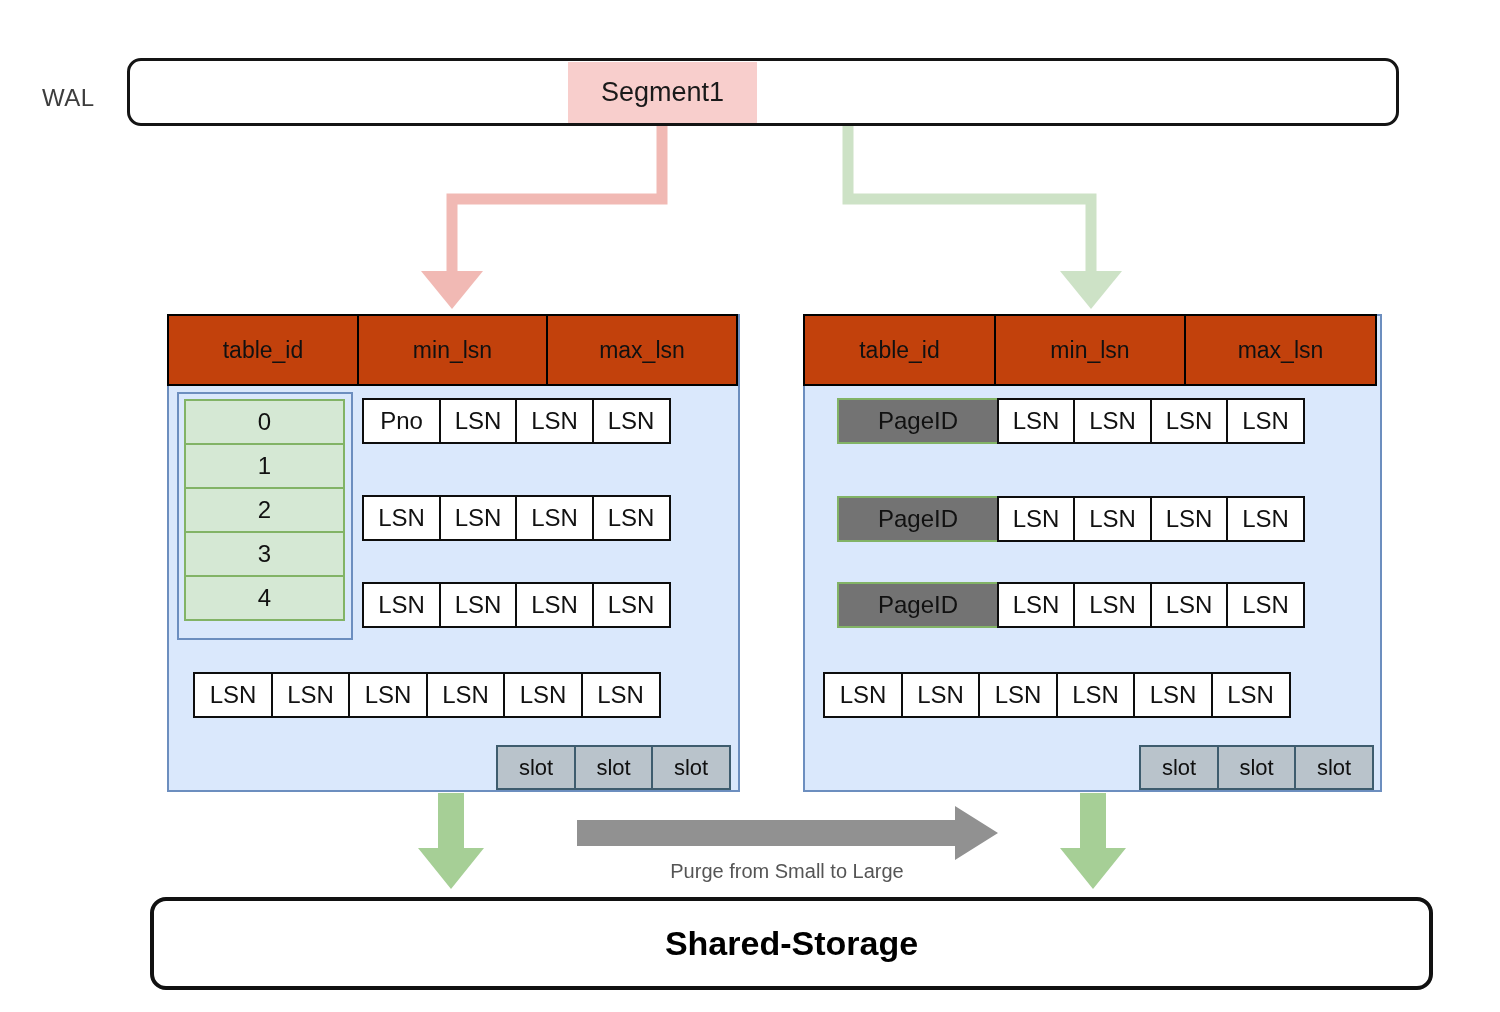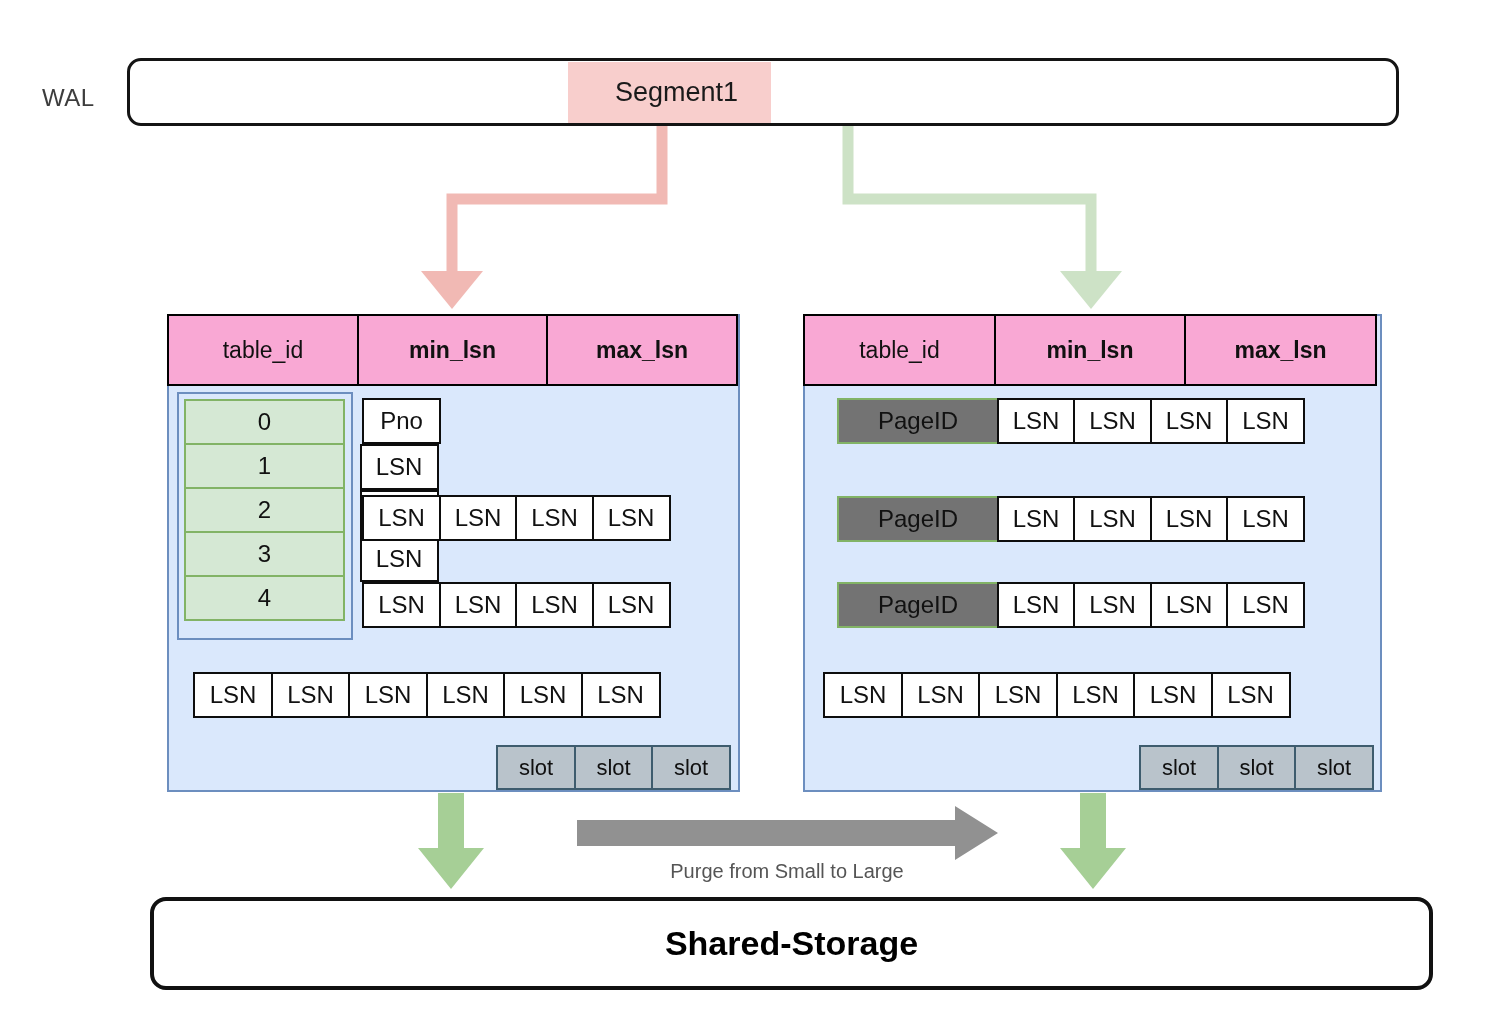--- a/index.html
+++ b/index.html
@@ -4,29 +4,29 @@
 <style>
   html,body{margin:0;padding:0;background:#ffffff;}
   #stage{
     position:relative;width:1500px;height:1012px;background:#ffffff;overflow:hidden;
     font-family:"Liberation Sans", sans-serif;color:#111;
   }
   .abs{position:absolute;}
   
   .wal-label{font-size:24px;color:#3d3d3d;letter-spacing:.5px;}
   .wal-bar{border:3.5px solid #141414;border-radius:14px;background:#fff;box-sizing:border-box;}
-  .segment{display:flex;align-items:center;justify-content:center;font-size:27px;color:#1a1a1a;padding-left:14px;}
+  .segment{display:flex;align-items:center;justify-content:center;font-size:27px;color:#1a1a1a;}
   
   .panel{background:#dae8fc;border:2px solid #6c8ebf;box-sizing:border-box;}
   .hdr-row{display:flex;}
   .hdr-cell{
-    box-sizing:border-box;border:2.5px solid #000;background:#f9a8d4;
+    box-sizing:border-box;border:2.5px solid #000;background:#c2410c;
     display:flex;align-items:center;justify-content:center;font-size:23px;
   }
-  .hdr-cell + .hdr-cell{margin-left:-2.5px;font-weight:bold;}
+  .hdr-cell + .hdr-cell{margin-left:-2.5px;}
   .cells-row{display:flex;}
   .cell{
     box-sizing:border-box;border:2.5px solid #0d0d0d;background:#ffffff;
     display:flex;align-items:center;justify-content:center;font-size:24px;
   }
   .cells-row .cell + .cell{margin-left:-2.5px;}
   .green-fill{background:#737373;}
   .index-frame{border:2px solid #6c8ebf;background:#dae8fc;box-sizing:border-box;}
   .index-col{display:flex;flex-direction:column;}
   .index-cell{
@@ -88,21 +88,21 @@
 
   <div class="abs index-frame" style="left:177px;top:392px;width:176px;height:248px;"></div>
   <div class="abs index-col" style="left:184px;top:399px;width:161px;">
     <div class="index-cell">0</div>
     <div class="index-cell">1</div>
     <div class="index-cell">2</div>
     <div class="index-cell">3</div>
     <div class="index-cell">4</div>
   </div>
 
-  <div class="abs cells-row" style="left:362px;top:398px;flex-direction:column;">
+  <div class="abs cells-row" style="left:362px;top:398px;">
     <div class="cell" style="width:79px;height:46px;">Pno</div>
     <div class="cell" style="width:79px;height:46px;">LSN</div>
     <div class="cell" style="width:79px;height:46px;">LSN</div>
     <div class="cell" style="width:79px;height:46px;">LSN</div>
   </div>
   <div class="abs cells-row" style="left:362px;top:495px;">
     <div class="cell" style="width:79px;height:46px;">LSN</div>
     <div class="cell" style="width:79px;height:46px;">LSN</div>
     <div class="cell" style="width:79px;height:46px;">LSN</div>
     <div class="cell" style="width:79px;height:46px;">LSN</div>

